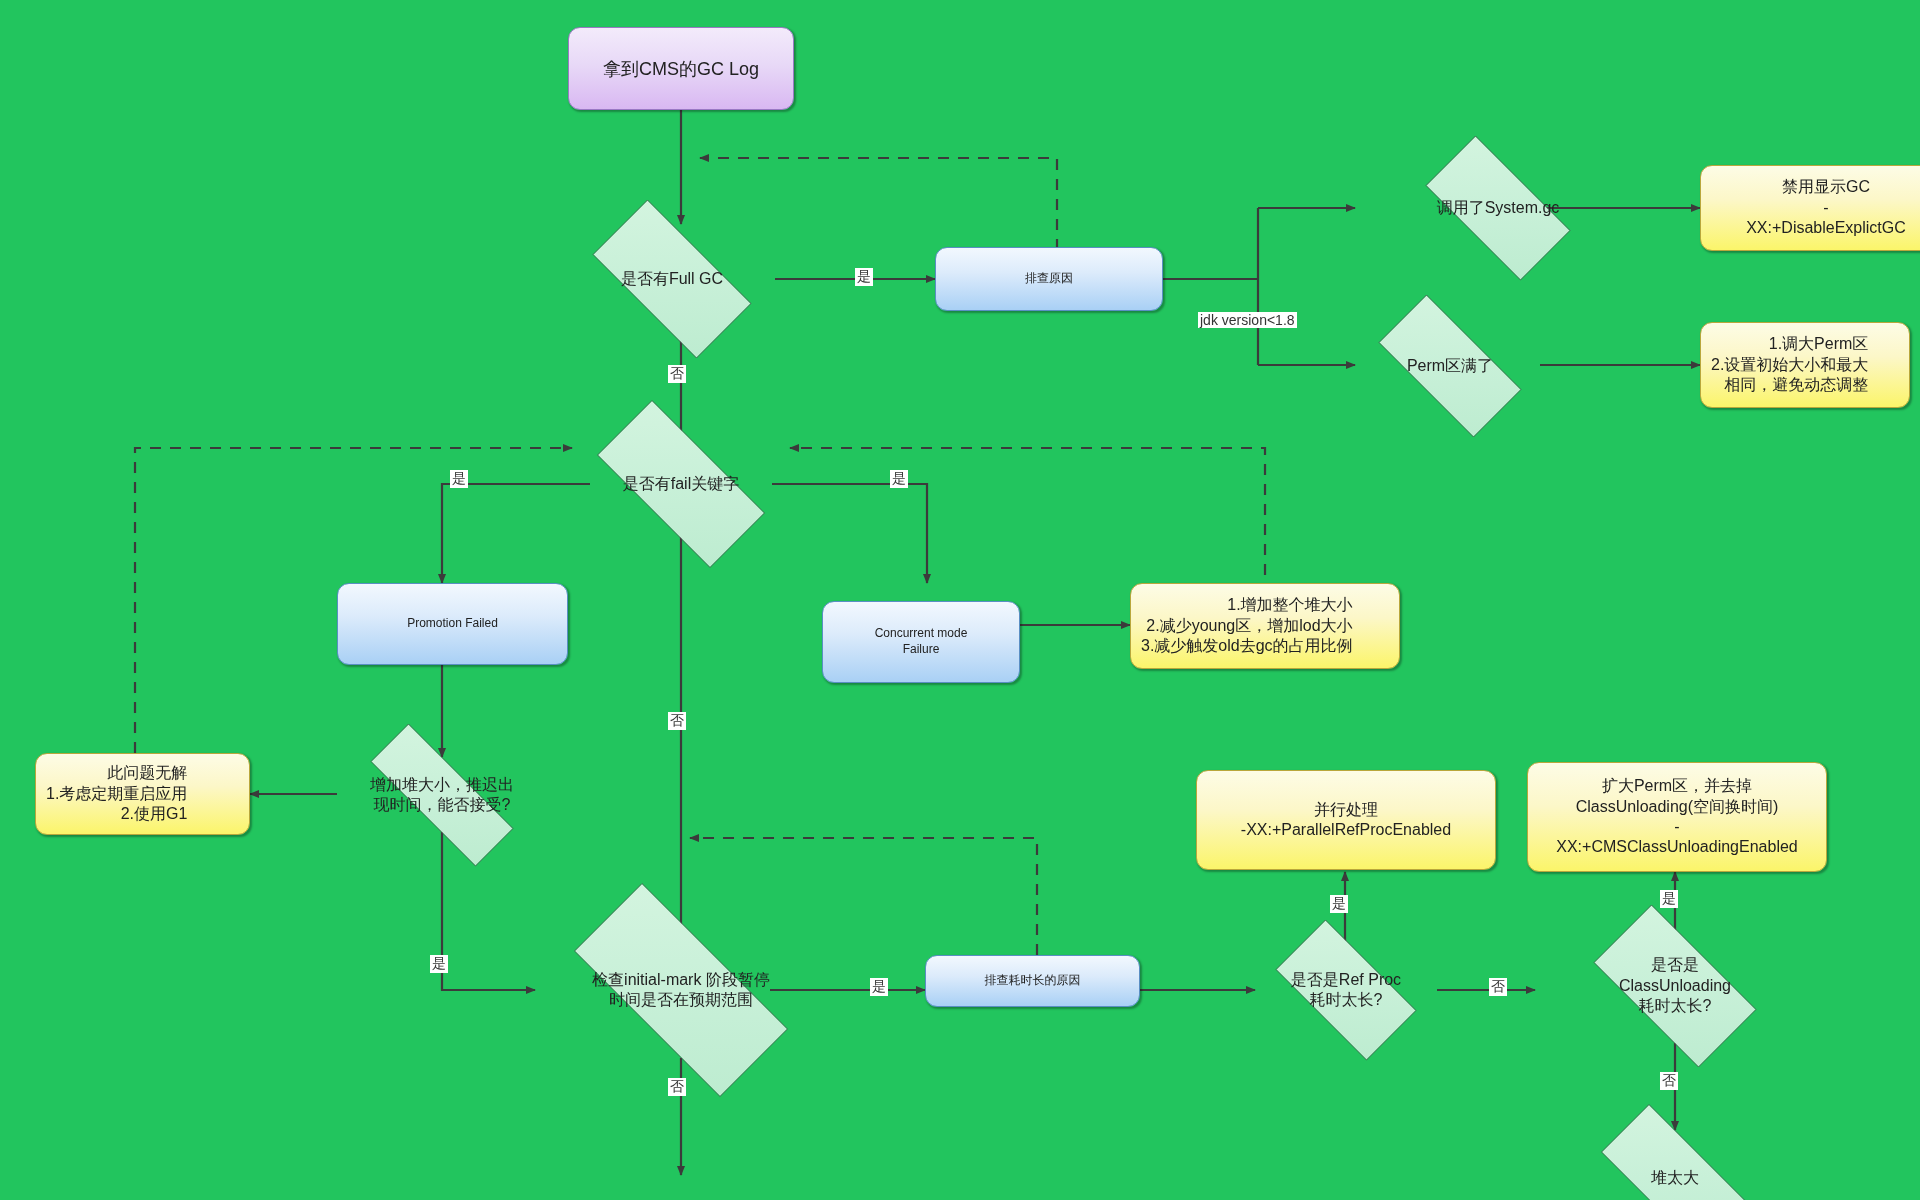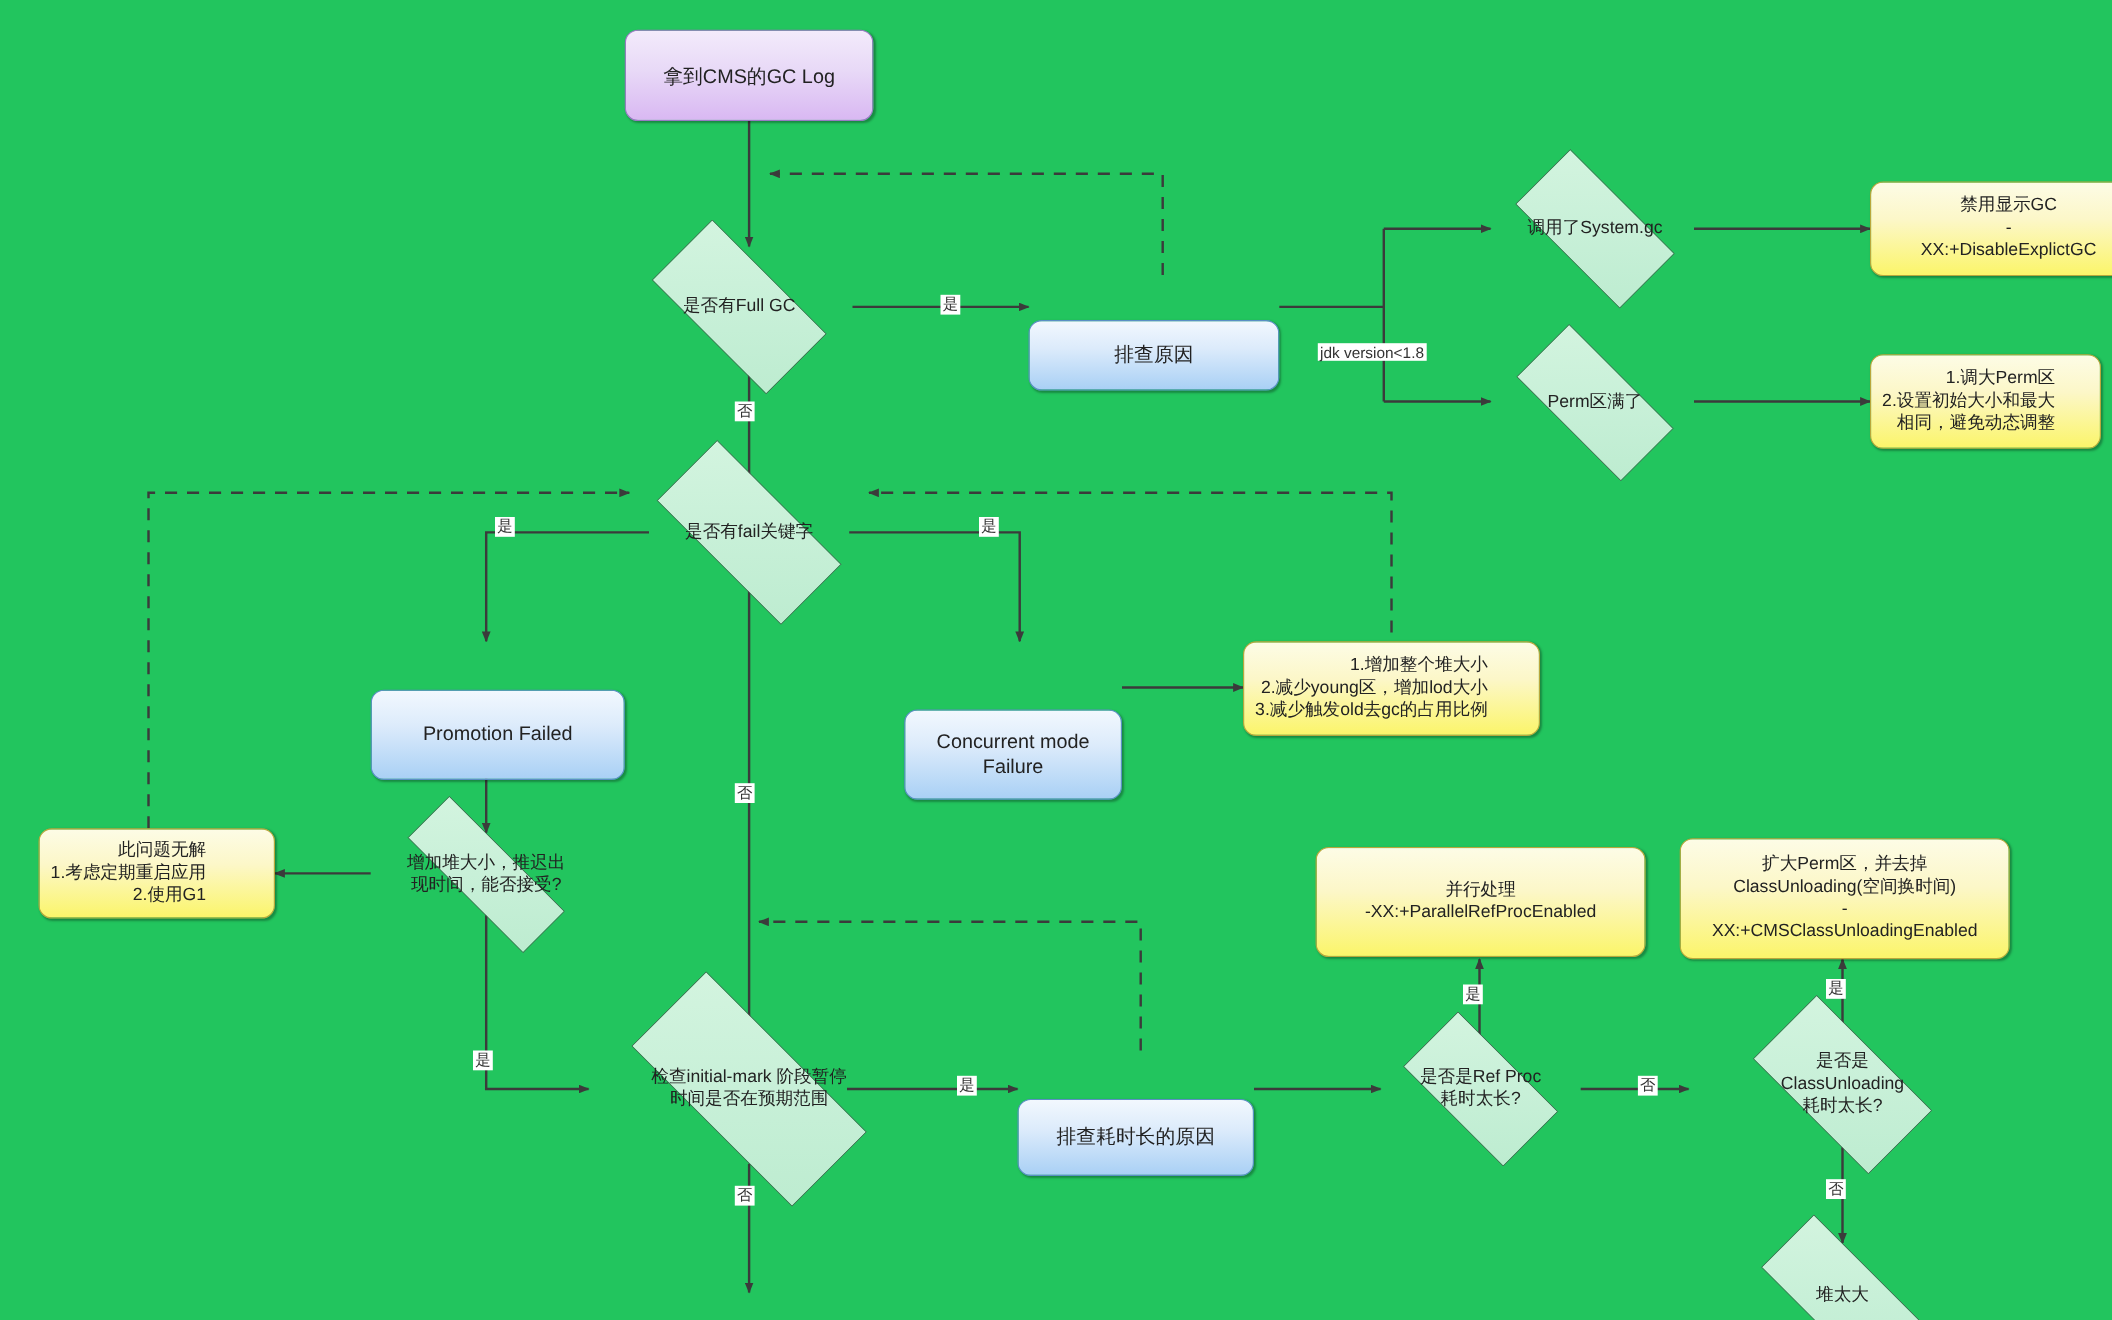--- a/index.html
+++ b/index.html
@@ -40,23 +40,22 @@
     background: linear-gradient(to bottom, #f3ebfb 0%, #e8d9f7 45%, #d9b8f2 100%);
     box-shadow: 1.5px 1.5px 2px rgba(0,0,0,0.30);
     font-size: 18px;
   }
   
   .n-proc {
     border: 1.6px solid #5a8fc4;
     border-radius: 12px;
     background: linear-gradient(to bottom, #f2f8fe 0%, #dcebfb 40%, #a9d0f5 100%);
     box-shadow: 1.5px 1.5px 2px rgba(0,0,0,0.30);
-    font-size: 18px;
+    font-size: 12px;
     line-height: 1.3;
-    margin-top: 44px;
   }
   
   .n-note {
     border: 1.6px solid #b9a73c;
     border-radius: 12px;
     background: linear-gradient(to bottom, #fdfce6 0%, #fcf7c8 40%, #fbf56a 100%);
     box-shadow: 1.5px 1.5px 2px rgba(0,0,0,0.30);
     font-size: 16px;
     line-height: 1.28;
   }
@@ -170,21 +169,21 @@
 
   <div class="node n-dec" style="left:568px; top:224px; width:208px; height:110px;">
     <span class="dia"></span>
     <span class="dtxt">是否有Full GC</span>
   </div>
 
   <div class="node n-proc" style="left:935px; top:247px; width:228px; height:64px;">
     <span class="ntxt">排查原因</span>
   </div>
 
-  <div class="node n-dec" style="left:1355px; top:158px; width:190px; height:100px;align-items:center;">
+  <div class="node n-dec" style="left:1403px; top:158px; width:190px; height:100px;align-items:center;">
     <span class="dia"></span>
     <span class="dtxt">调用了System.gc</span>
   </div>
 
   <div class="node n-dec" style="left:1355px; top:318px; width:190px; height:96px;">
     <span class="dia"></span>
     <span class="dtxt">Perm区满了</span>
   </div>
 
   <div class="node n-note" style="left:1700px; top:165px; width:252px; height:86px;">
@@ -230,21 +229,21 @@
 1.考虑定期重启应用
 2.使用G1</span>
   </div>
 
   <div class="node n-dec" style="left:535px; top:922px; width:292px; height:136px;">
     <span class="dia"></span>
     <span class="dtxt">检查initial-mark 阶段暂停
 时间是否在预期范围</span>
   </div>
 
-  <div class="node n-proc" style="left:925px; top:955px; width:215px; height:70px;">
+  <div class="node n-proc" style="left:925px; top:955px; width:215px; height:52px;">
     <span class="ntxt">排查耗时长的原因</span>
   </div>
 
   <div class="node n-dec" style="left:1255px; top:940px; width:182px; height:100px;">
     <span class="dia"></span>
     <span class="dtxt">是否是Ref Proc
 耗时太长?</span>
   </div>
 
   <div class="node n-dec" style="left:1570px; top:928px; width:210px; height:116px;">

